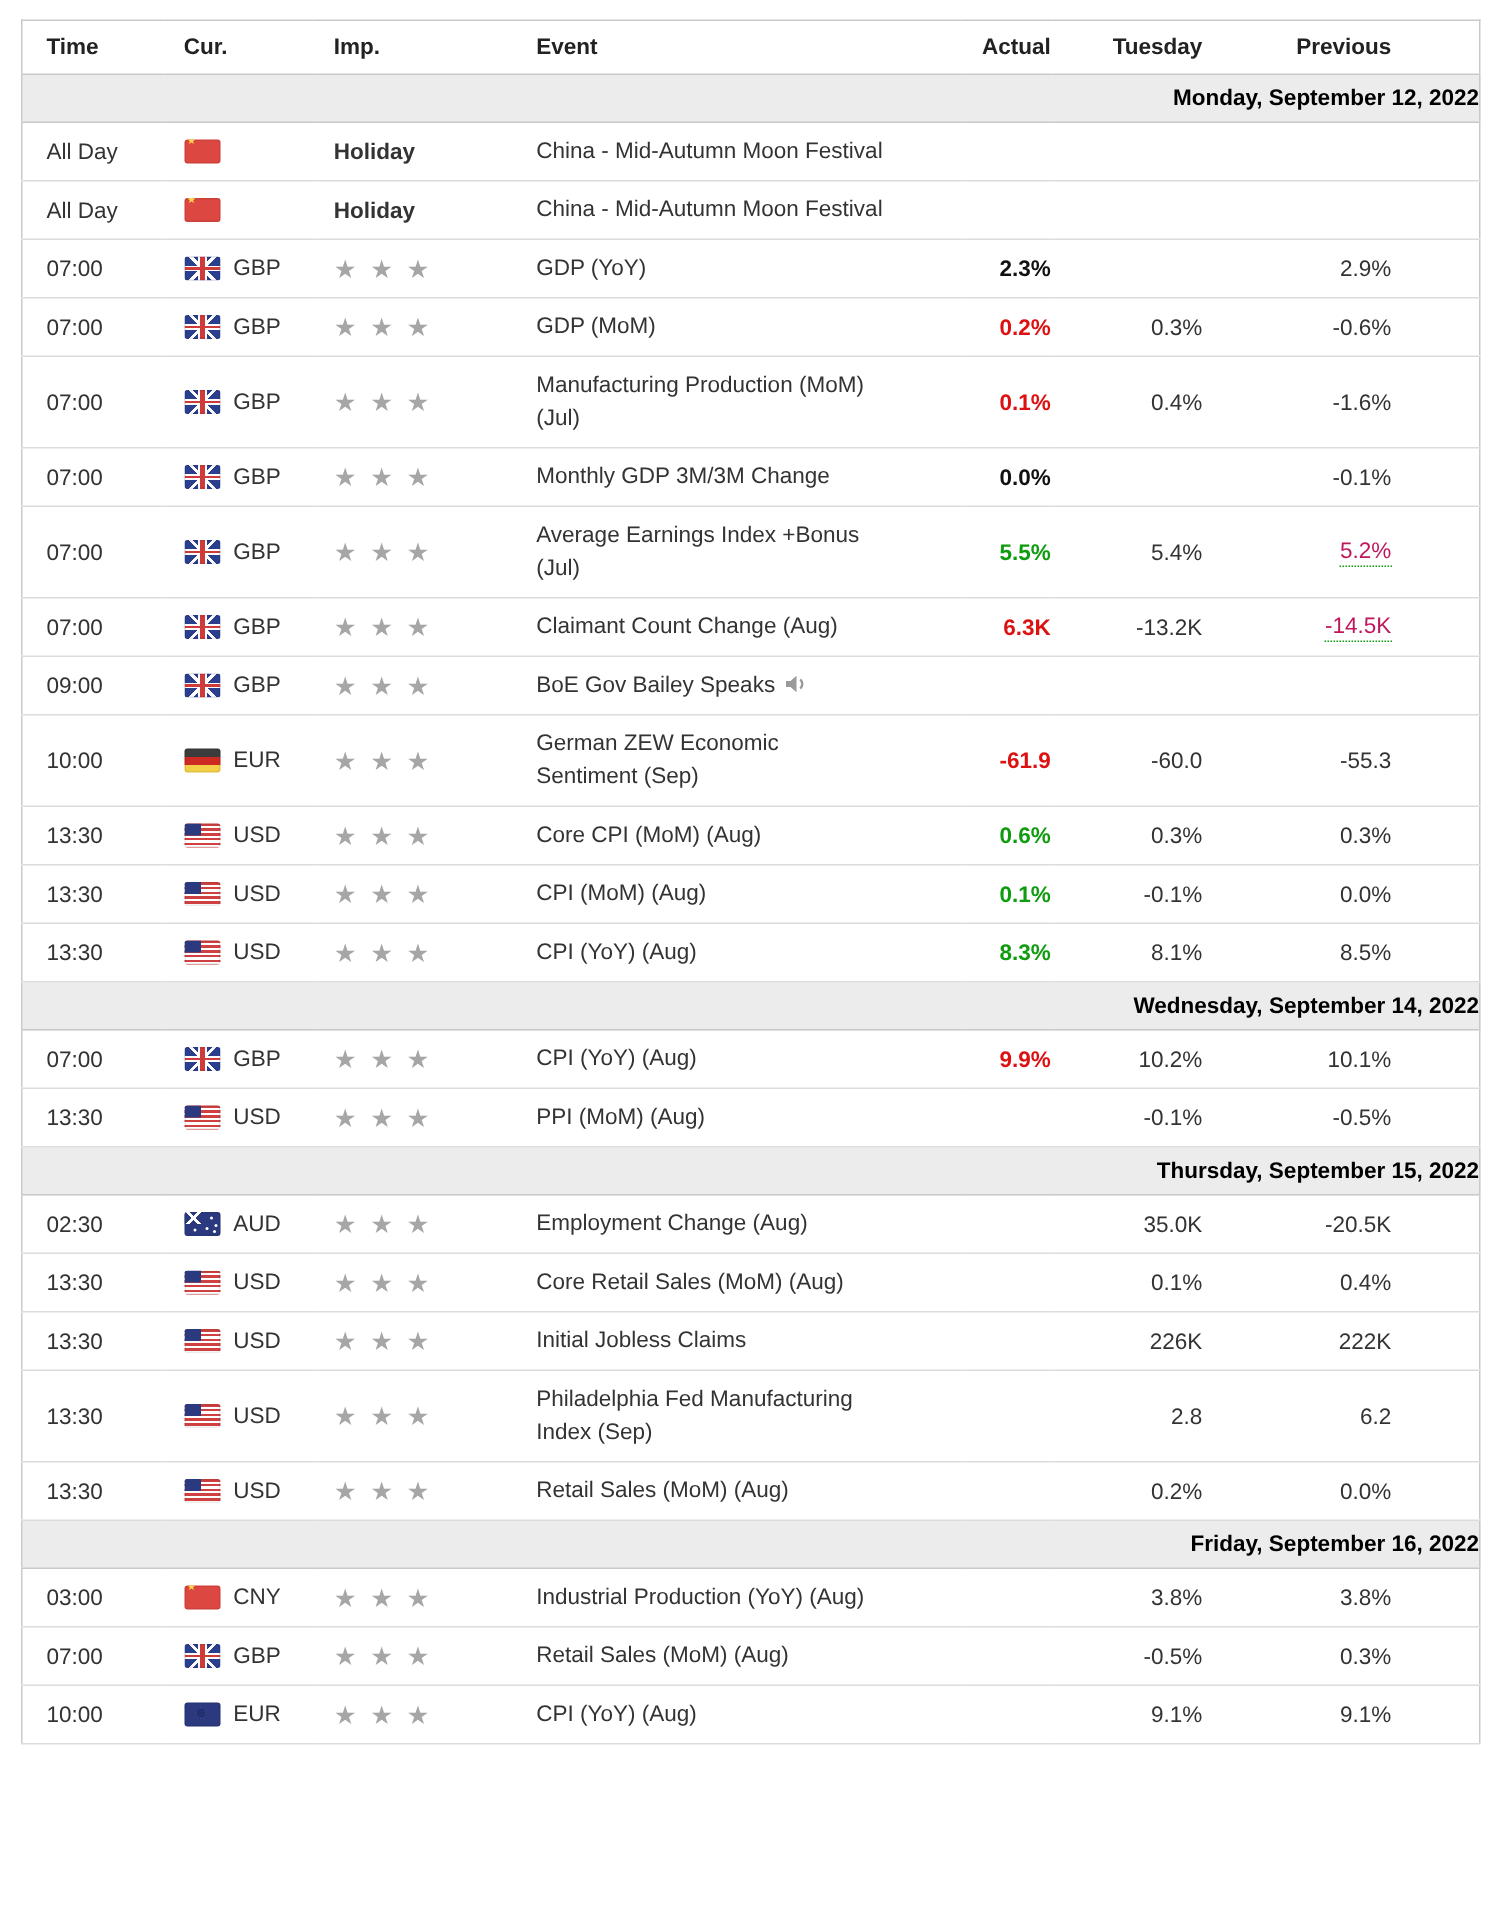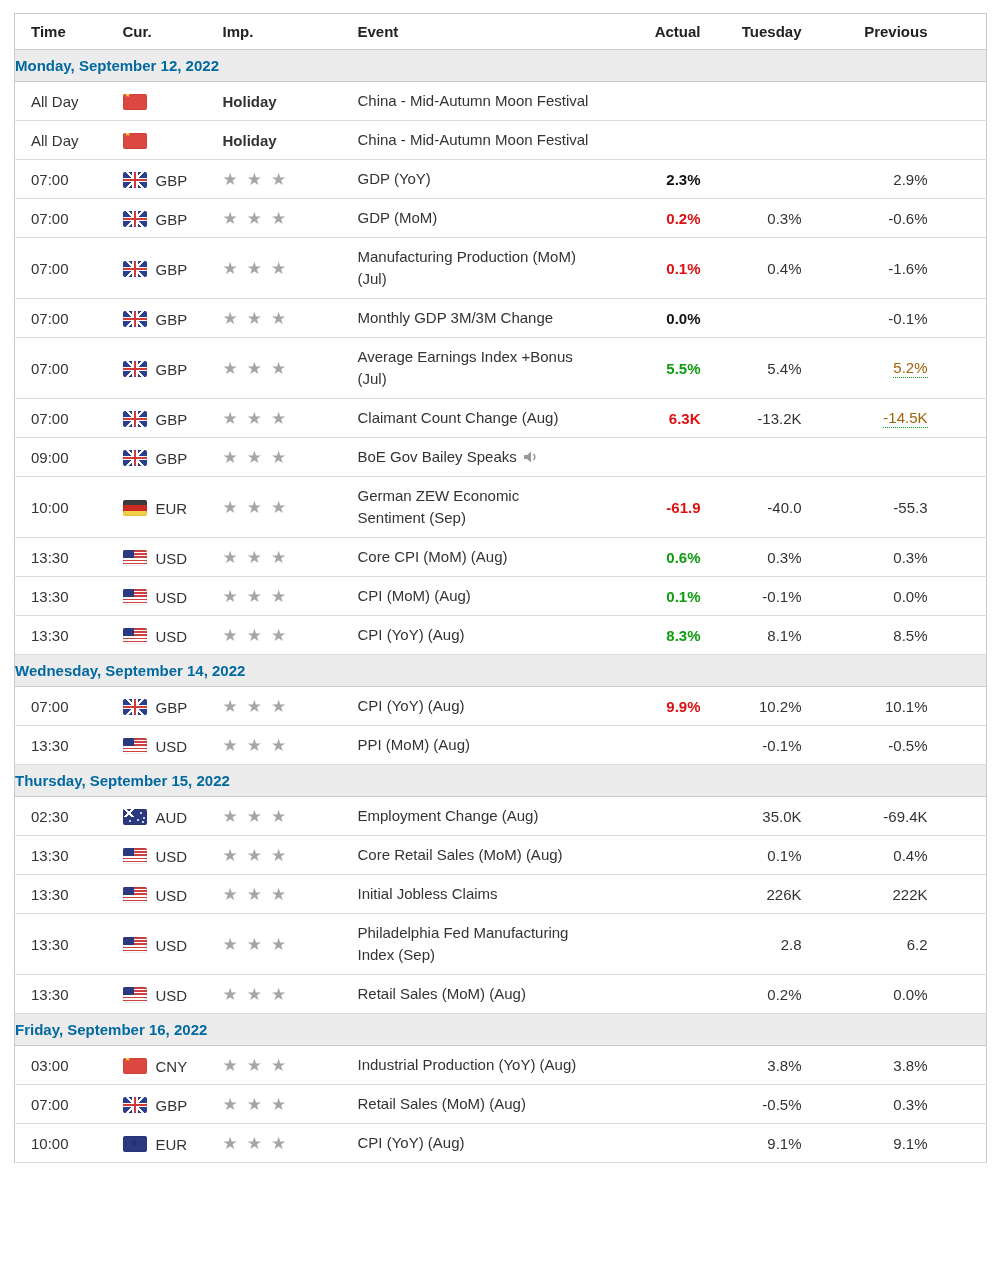--- a/index.html
+++ b/index.html
@@ -11,29 +11,29 @@
   th,td{vertical-align:middle;padding:8px 0;border-bottom:1px solid #dcdcdc;}
   thead th{font-weight:bold;color:#222;text-align:left;padding:9px 0;border-bottom:1px solid #c9c9c9;}
   th.t-time, td.t-time{padding-left:16px;}
   th.t-cur, td.t-cur{padding-left:14px;}
   th.t-imp, td.t-imp{padding-left:14px;}
   th.t-event, td.t-event{padding-left:14px;}
   th.num, td.num{text-align:right;}
   td.t-event{line-height:22px;}
   .event-name{white-space:pre-line;color:#333;text-decoration:none;cursor:pointer;}
   tr.day-row td{background:#ececec;border-top:1px solid #c9c9c9;border-bottom:1px solid #c9c9c9;
-    font-weight:bold;color:#0369a1;text-align:left;padding:7px 0;}
+    font-weight:bold;color:#000000;text-align:right;padding:7px 0;}
   .stars{white-space:nowrap;}
   .star{color:#a6a6a6;font-size:17px;margin-right:9px;display:inline-block;}
   .holiday{font-weight:bold;color:#333;text-align:right;}
   .bold{font-weight:bold;}
   .c-red{color:#dd1111;}
   .c-green{color:#0f9c0f;}
   .c-black{color:#111;}
-  .rev-dotted{display:inline-block;color:#a16207;border-bottom:1px dotted #0f9c0f;padding-bottom:1px;}
+  .rev-dotted{display:inline-block;color:#be185d;border-bottom:1px dotted #0f9c0f;padding-bottom:1px;}
   
   .flag{display:inline-block;width:24px;height:16px;border-radius:2px;vertical-align:middle;
     margin-right:9px;position:relative;overflow:hidden;box-shadow:0 0 0 1px rgba(0,0,0,0.08) inset;}
   .cur-code{vertical-align:middle;color:#333;}
   .flag-cn{background:#dd4742;}
   .flag-cn::after{content:"★";position:absolute;top:-3px;left:2px;font-size:7px;color:#ffde4a;}
   .flag-gb{background:
     linear-gradient(to bottom,transparent 44%,#cf3b3b 44%,#cf3b3b 56%,transparent 56%),
     linear-gradient(to right,transparent 44%,#cf3b3b 44%,#cf3b3b 56%,transparent 56%),
     linear-gradient(to bottom,transparent 38%,#fff 38%,#fff 62%,transparent 62%),
@@ -232,21 +232,21 @@
     <td class="t-time">10:00</td>
     <td class="t-cur">
       <span class="flag flag-de"></span><span class="cur-code">EUR</span>
     </td>
     <td class="t-imp"><span class="stars"><span class="star">★</span><span class="star">★</span><span class="star">★</span></span></td>
     <td class="t-event">
       <span class="event-name">German ZEW Economic
 Sentiment (Sep)</span>
     </td>
     <td class="num bold c-red">-61.9</td>
-    <td class="num">-40.0</td>
+    <td class="num">-60.0</td>
     <td class="num"><span>-55.3</span></td>
     <td></td>
   </tr>
 
   <tr class="event-row">
     <td class="t-time">13:30</td>
     <td class="t-cur">
       <span class="flag flag-us"></span><span class="cur-code">USD</span>
     </td>
     <td class="t-imp"><span class="stars"><span class="star">★</span><span class="star">★</span><span class="star">★</span></span></td>
@@ -332,21 +332,21 @@
     <td class="t-time">02:30</td>
     <td class="t-cur">
       <span class="flag flag-au"></span><span class="cur-code">AUD</span>
     </td>
     <td class="t-imp"><span class="stars"><span class="star">★</span><span class="star">★</span><span class="star">★</span></span></td>
     <td class="t-event">
       <span class="event-name">Employment Change (Aug)</span>
     </td>
     <td class="num bold"></td>
     <td class="num">35.0K</td>
-    <td class="num"><span>-69.4K</span></td>
+    <td class="num"><span>-20.5K</span></td>
     <td></td>
   </tr>
 
   <tr class="event-row">
     <td class="t-time">13:30</td>
     <td class="t-cur">
       <span class="flag flag-us"></span><span class="cur-code">USD</span>
     </td>
     <td class="t-imp"><span class="stars"><span class="star">★</span><span class="star">★</span><span class="star">★</span></span></td>
     <td class="t-event">

